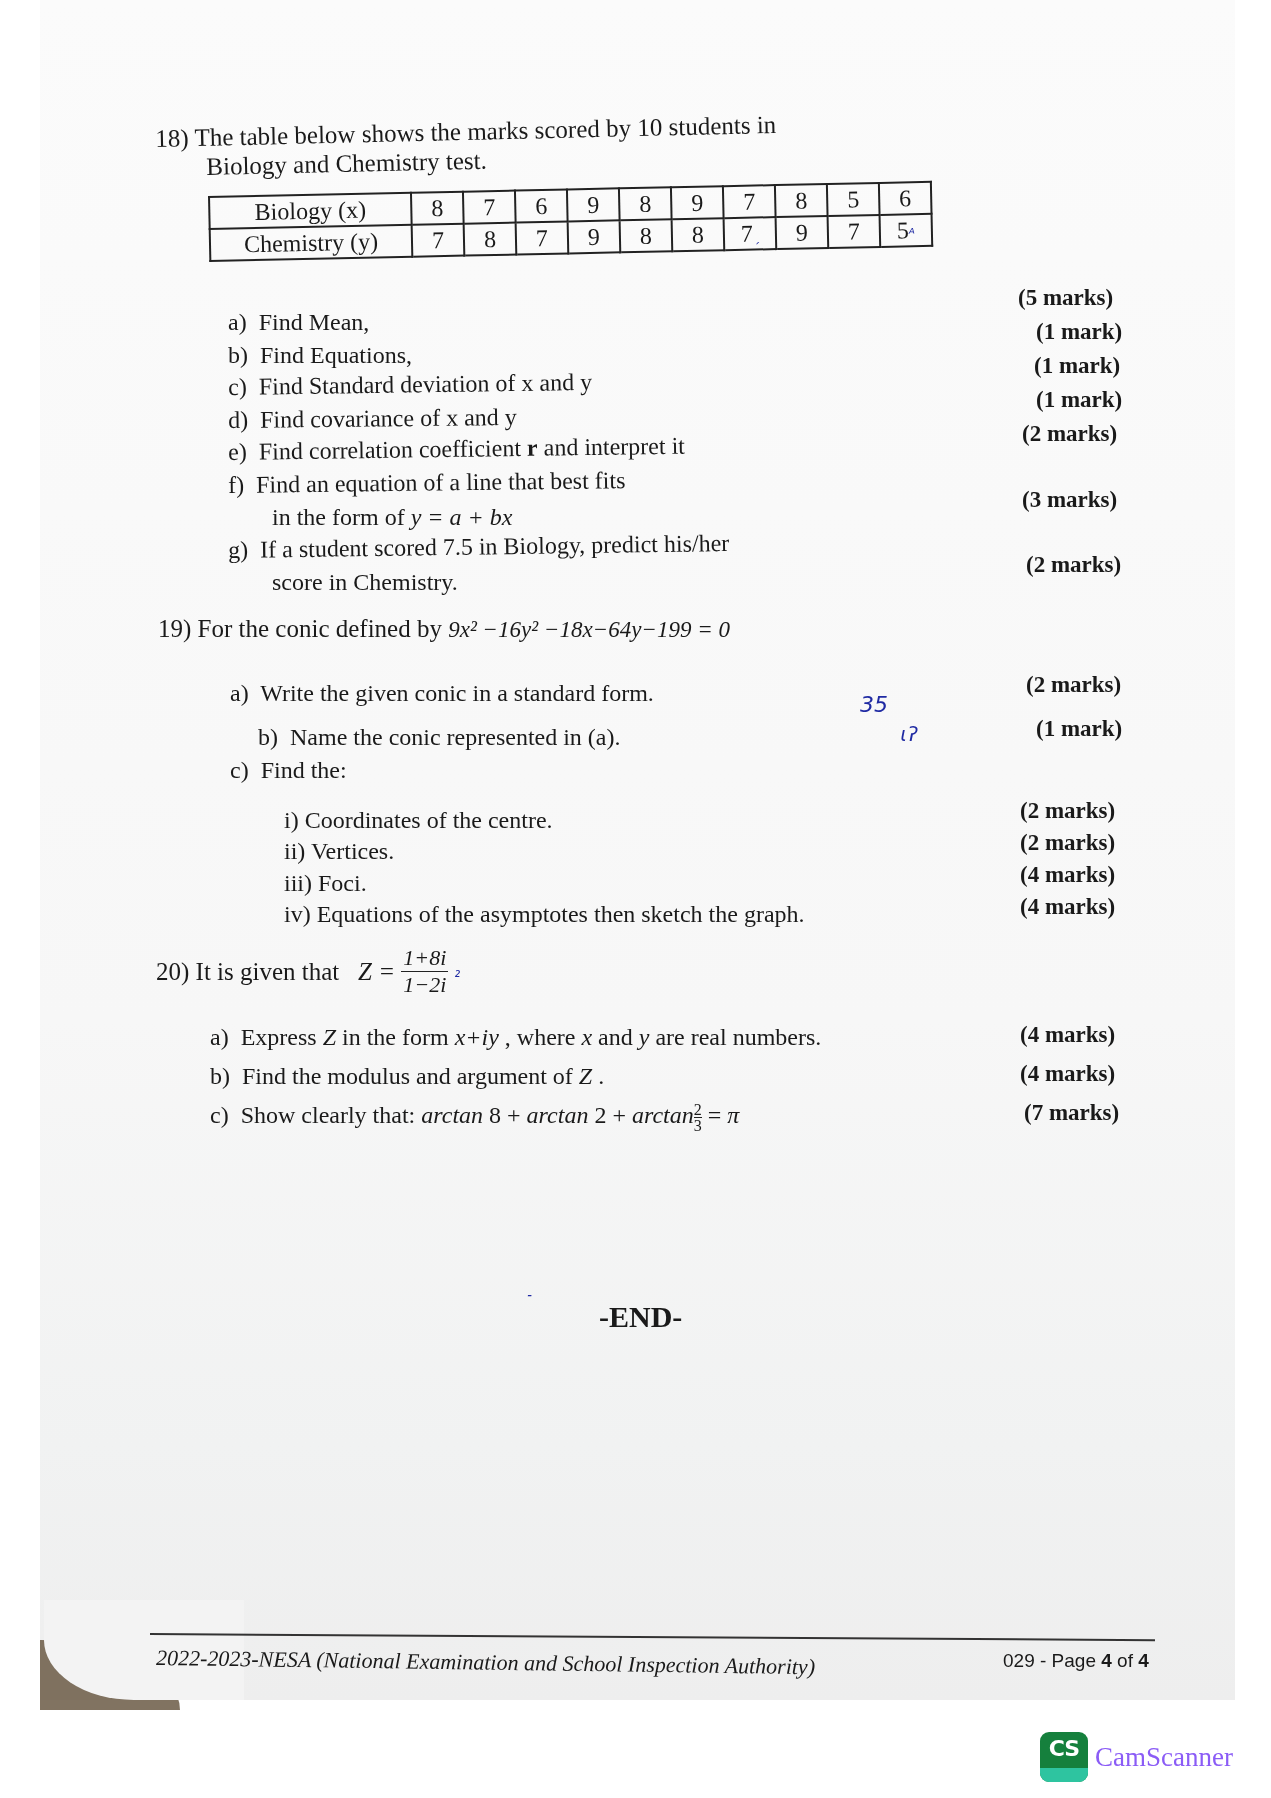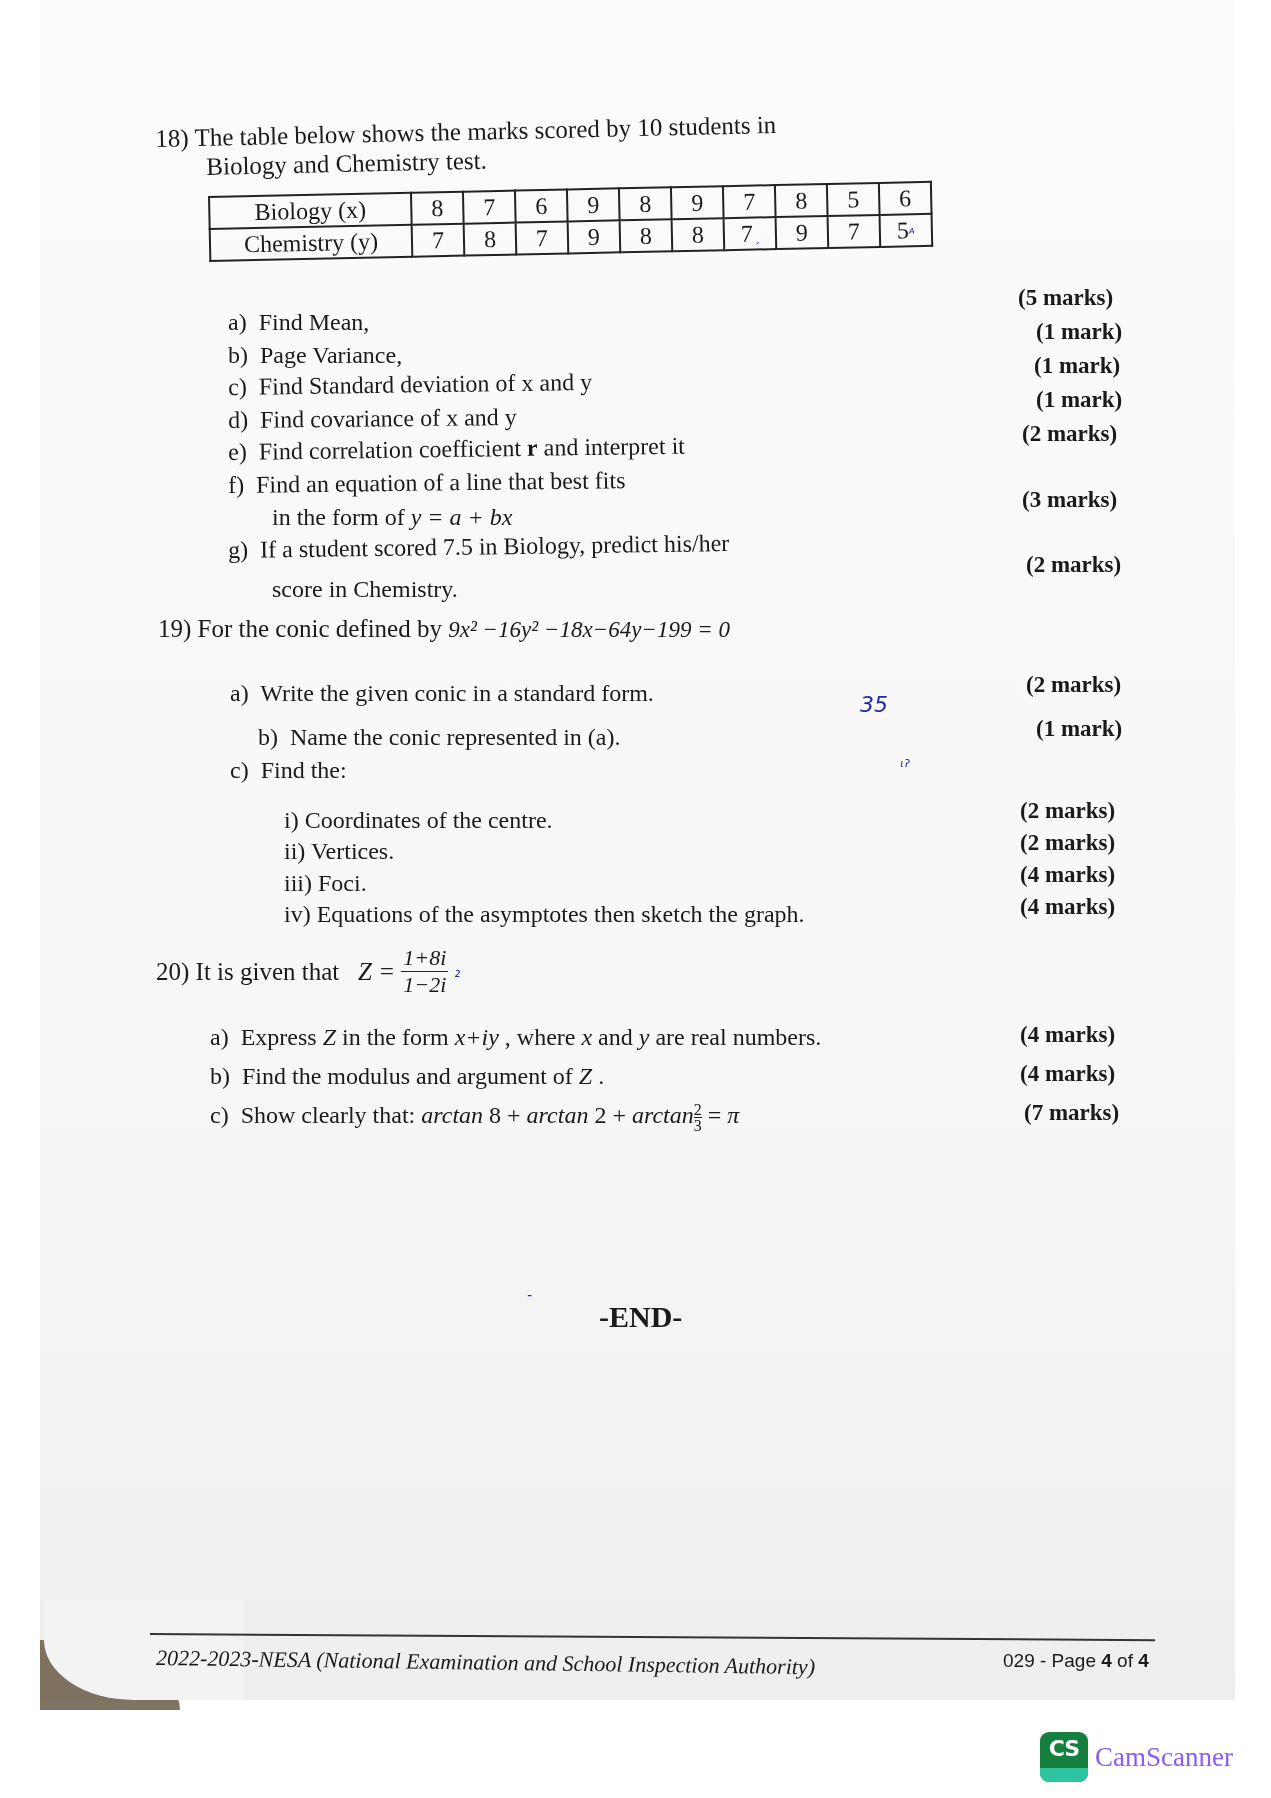--- a/index.html
+++ b/index.html
@@ -103,49 +103,49 @@
     <td>8</td>
     <td><span>7</span><span class="hand" style="font-size:12px;">ˏ</span></td>
     <td>9</td>
     <td>7</td>
     <td><span>5</span><span class="hand" style="font-size:14px;">ᴬ</span></td>
   </tr>
 </tbody>
   </table>
 
 <div class="abs sub" style="left:228px; top:307px;"><span>a)</span>&nbsp; <span>Find Mean,</span></div>
-<div class="abs sub" style="left:228px; top:340px;"><span>b)</span>&nbsp; <span>Page Variance,</span></div>
+<div class="abs sub" style="left:228px; top:340px;"><span>b)</span>&nbsp; <span>Find Equations,</span></div>
 <div class="abs sub" style="left:228px; top:372px; transform:rotate(-0.8deg); transform-origin:left top;"><span>c)</span>&nbsp; <span>Find Standard deviation of x and y</span></div>
 <div class="abs sub" style="left:228px; top:405px; transform:rotate(-0.6deg); transform-origin:left top;"><span>d)</span>&nbsp; <span>Find covariance of x and y</span></div>
 <div class="abs sub" style="left:228px; top:437px; transform:rotate(-0.8deg); transform-origin:left top;"><span>e)</span>&nbsp; <span>Find correlation coefficient </span><b>r</b><span> and interpret it</span></div>
 <div class="abs sub" style="left:228px; top:470px; transform:rotate(-0.7deg); transform-origin:left top;"><span>f)</span>&nbsp; <span>Find an equation of a line that best fits</span></div>
 <div class="abs sub" style="left:272px; top:502px;"><span>in the form of </span><span class="math">y = a + bx</span></div>
 <div class="abs sub" style="left:228px; top:535px; transform:rotate(-0.8deg); transform-origin:left top;"><span>g)</span>&nbsp; <span>If a student scored 7.5 in Biology, predict his/her</span></div>
-<div class="abs sub" style="left:272px; top:567px;margin-top:7px;">score in Chemistry.</div>
+<div class="abs sub" style="left:272px; top:567px;">score in Chemistry.</div>
 
 <div class="abs marks" style="left:1018px; top:285px;">(5 marks)</div>
 <div class="abs marks" style="left:1036px; top:319px;">(1 mark)</div>
 <div class="abs marks" style="left:1034px; top:353px;">(1 mark)</div>
 <div class="abs marks" style="left:1036px; top:387px;">(1 mark)</div>
 <div class="abs marks" style="left:1022px; top:421px;">(2 marks)</div>
 <div class="abs marks" style="left:1022px; top:487px;">(3 marks)</div>
 <div class="abs marks" style="left:1026px; top:552px;">(2 marks)</div>
 
 <div class="abs q" style="left:158px; top:614px;">
   <span>19)</span>
   <span>For the conic defined by</span>
   <span class="math" style="font-size:23px;">9x² −16y² −18x−64y−199 = 0</span>
 </div>
 
 <div class="abs sub" style="left:230px; top:678px;"><span>a)</span>&nbsp; <span>Write the given conic in a standard form.</span></div>
 <div class="abs sub" style="left:230px; top:722px;margin-left:28px;"><span>b)</span>&nbsp; <span>Name the conic represented in (a).</span></div>
 <div class="abs sub" style="left:230px; top:755px;"><span>c)</span>&nbsp; <span>Find the:</span></div>
 
 <div class="abs hand" style="left:860px; top:692px; font-size:22px;">35</div>
-<div class="abs hand" style="left:900px; top:722px; font-size:11px;margin-top:35px;">ɩʔ</div>
+<div class="abs hand" style="left:900px; top:722px; font-size:20px;">ɩʔ</div>
 
 <div class="abs marks" style="left:1026px; top:672px;">(2 marks)</div>
 <div class="abs marks" style="left:1036px; top:716px;">(1 mark)</div>
 
 <div class="abs sub" style="left:284px; top:805px;"><span>i)</span> <span>Coordinates of the centre.</span></div>
 <div class="abs sub" style="left:284px; top:836px;"><span>ii)</span> <span>Vertices.</span></div>
 <div class="abs sub" style="left:284px; top:868px;"><span>iii)</span> <span>Foci.</span></div>
 <div class="abs sub" style="left:284px; top:899px;"><span>iv)</span> <span>Equations of the asymptotes then sketch the graph.</span></div>
 
 <div class="abs marks" style="left:1020px; top:798px;">(2 marks)</div>

